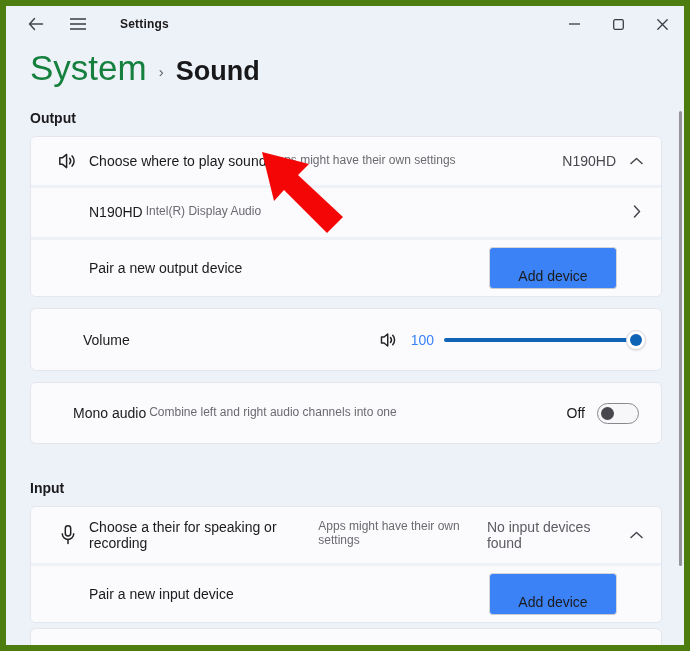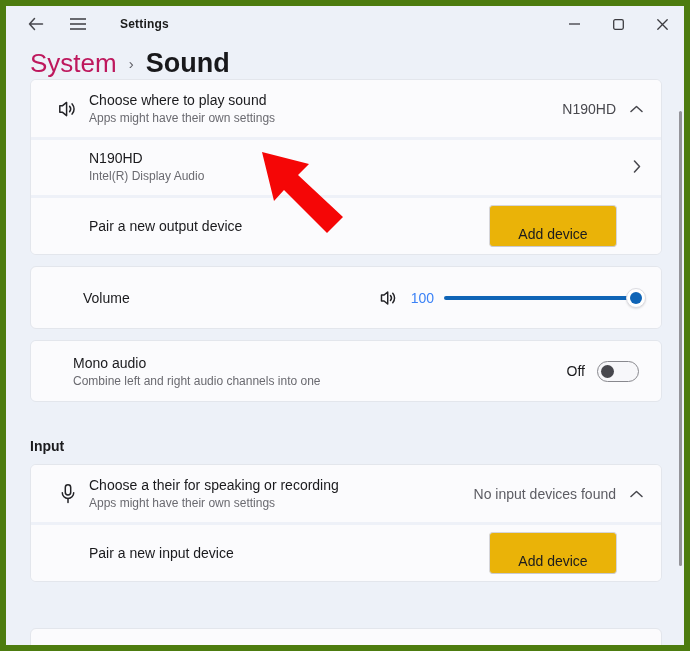--- a/index.html
+++ b/index.html
@@ -9,49 +9,49 @@
     border:6px solid #4d7c0f; background:#edf1f8; overflow:hidden;
   }
   
   .titlebar { display:flex; align-items:center; height:36px; padding:0 0 0 14px; }
   .tb-btn { width:32px; height:30px; display:flex; align-items:center; justify-content:center; background:transparent; border:none; cursor:pointer; }
   .app-title { font-size:12px; font-weight:700; color:#1b1b1b; margin-left:26px; letter-spacing:.2px; }
   .tb-spacer { flex:1; }
   .win-btn { width:44px; height:34px; display:flex; align-items:center; justify-content:center; background:transparent; border:none; cursor:pointer; }
   
   .breadcrumb { display:flex; align-items:baseline; gap:12px; padding:6px 22px 0 24px; }
-  .crumb-parent { font-size:26px; color:#be185d; font-weight:400; }
+  .crumb-parent { font-size:35px; color:#15803d; font-weight:400; }
   .crumb-sep { font-size:15px; color:#5f5f66; transform:translateY(-3px); }
   .crumb-current { font-size:27px; color:#18181b; font-weight:700; }
   
   .section-header { font-size:14px; font-weight:700; color:#1b1b1e; padding:0 24px; }
   .hdr-output { margin-top:22px; margin-bottom:10px; }
   .hdr-input  { margin-top:36px; margin-bottom:10px; }
   .card {
     margin:0 22px 0 24px; background:#fbfbfd; border:1px solid #e3e6ec;
     border-radius:6px; overflow:hidden;
   }
   .card + .card { margin-top:11px; }
   .row { display:flex; align-items:center; background:#fbfbfd; }
   .row + .row { border-top:3px solid #eef1f8; }
   .row-main { padding:12px 18px 12px 16px; }
   .lead-icon { width:42px; display:flex; align-items:center; justify-content:center; flex-shrink:0; }
-  .titles { display:flex; flex-direction:column; gap:3px; }
+  .titles { display:flex; flex-direction:row; gap:3px; }
   .row-title { font-size:14px; color:#1a1a1d; }
   .row-sub { font-size:12px; color:#6a6a70; }
   .grow { flex:1; }
   .value-text { font-size:14px; color:#48484e; margin-right:14px; }
   .muted-value { color:#5c5c63; }
   .chev { display:flex; align-items:center; justify-content:center; }
   
   .sub-row { padding:10px 20px 12px 58px; min-height:52px; }
   
   .pair-row { padding:7px 20px 7px 58px; min-height:47px; }
   .btn {
-    background:#eab308; border:1px solid #d5d5da; border-bottom-color:#c9c9cf;
+    background:#3b82f6; border:1px solid #d5d5da; border-bottom-color:#c9c9cf;
     border-radius:4px; font-size:14px; color:#1b1b1e; padding:20px 26px; height:20px;
     min-width:128px; cursor:pointer; font-family:"Liberation Sans", sans-serif;
   }
   .pair-btn-slot { margin-right:24px; }
   
   .volume-row { padding:14px 18px 14px 16px; min-height:61px;margin-left:10px; }
   .vol-label { font-size:14px; color:#1a1a1d; margin-left:26px; }
   .vol-value { font-size:14px; color:#3b82f6; margin:0 10px 0 10px; }
   .slider { position:relative; width:193px; height:18px; margin-right:6px; display:flex; align-items:center; }
   .slider-track { position:absolute; left:0; right:0; height:4px; border-radius:2px; background:#0f64b6; }
@@ -117,20 +117,21 @@
         </svg>
     </button>
   </div>
 
   <div class="breadcrumb">
     <span class="crumb-parent">System</span>
     <span class="crumb-sep">›</span>
     <span class="crumb-current">Sound</span>
   </div>
 
+  <div class="section-header hdr-output">Output</div>
 
   <div class="card">
     <div class="row row-main">
       <span class="lead-icon">
         <svg class="ic" width="26" height="24" viewBox="0 0 24 24">
             <path d="M10.6 5.4 L6.6 8.7 H3.8 V15.3 H6.6 L10.6 18.6 Z" fill="none" stroke="#232327" stroke-width="1.5" stroke-linejoin="round"></path>
             <path d="M13.6 9.3 A4.2 4.2 0 0 1 13.6 14.7" fill="none" stroke="#232327" stroke-width="1.5" stroke-linecap="round"></path>
             <path d="M16.1 6.9 A7.6 7.6 0 0 1 16.1 17.1" fill="none" stroke="#232327" stroke-width="1.5" stroke-linecap="round"></path>
           </svg>
       </span>

